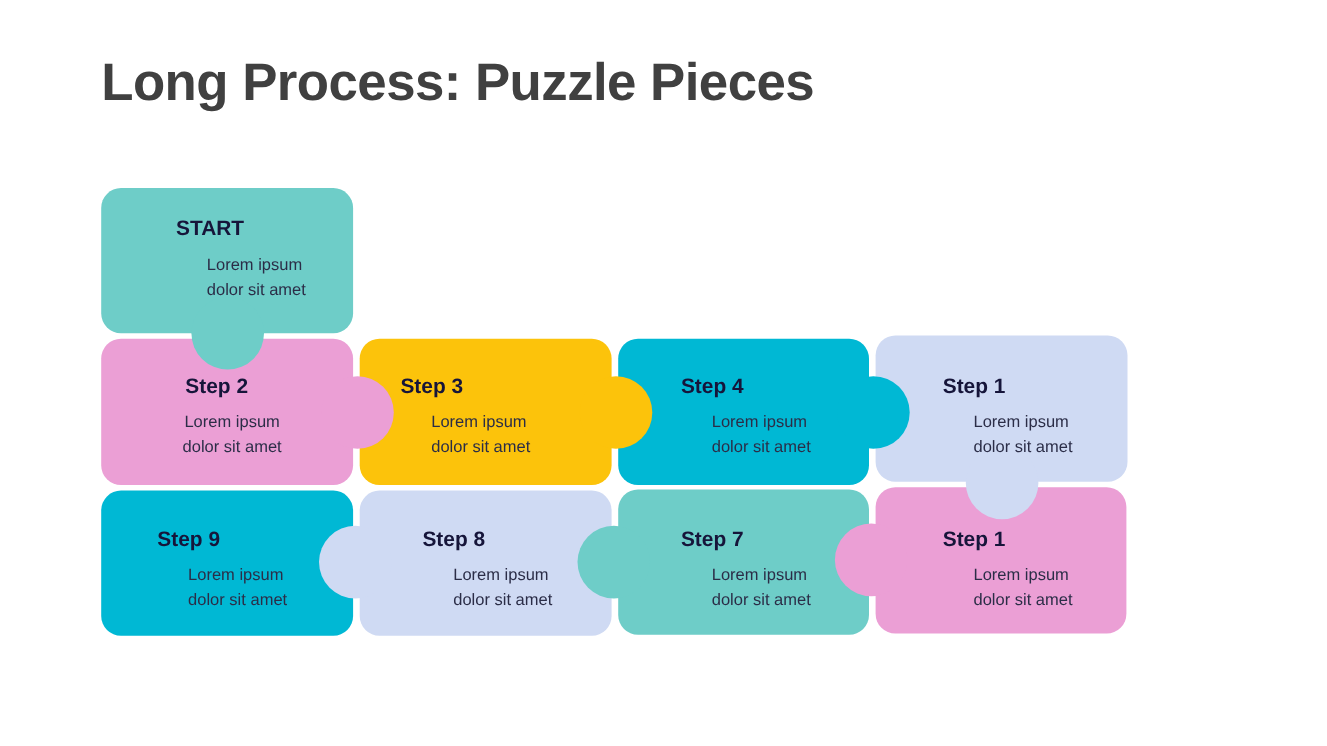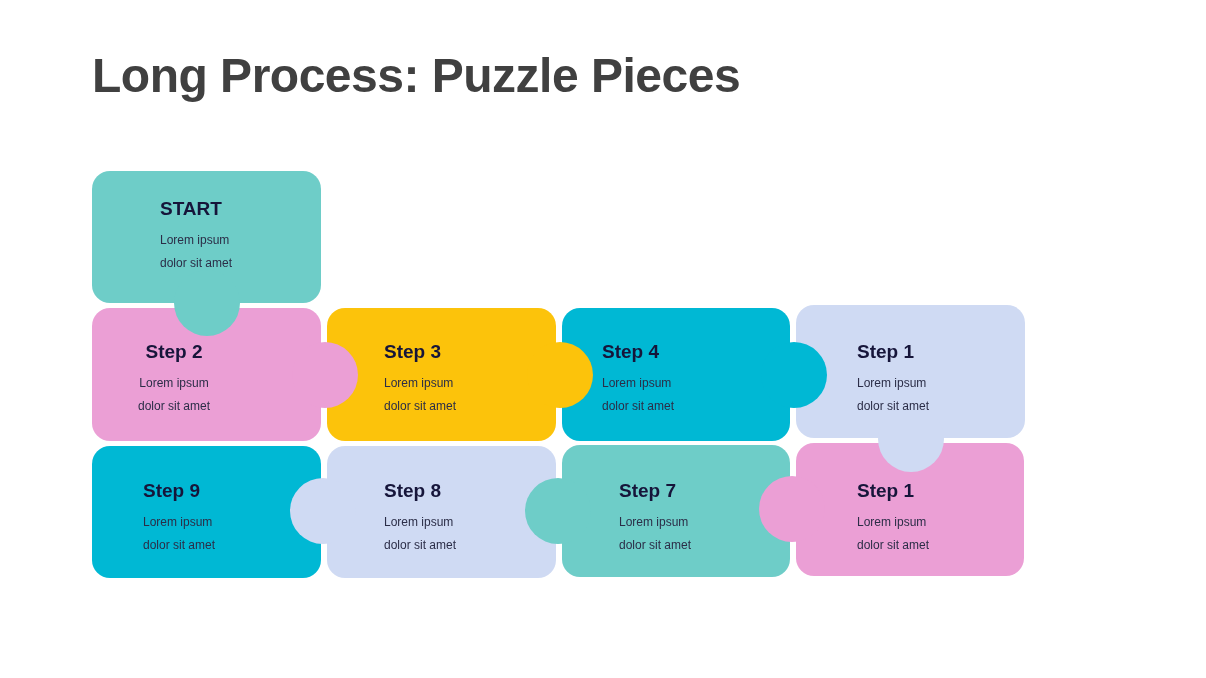--- a/index.html
+++ b/index.html
@@ -2,21 +2,21 @@
 <html><head>
 <meta charset="utf-8">
 <style>
   html,body{margin:0;padding:0;background:#ffffff;}
   body{width:1206px;height:678px;position:relative;overflow:hidden;font-family:"Liberation Sans","DejaVu Sans",sans-serif;}
   .title{position:absolute;left:92px;top:48px;font-size:48px;font-weight:bold;color:#404040;letter-spacing:-0.5px;margin:0;white-space:nowrap;}
   .piece{position:absolute;border-radius:18px;}
   .tab{position:absolute;width:66px;height:66px;border-radius:50%;}
   .label{position:absolute;color:#16153a;}
   .label .h{font-size:19px;font-weight:bold;margin:0 0 9px 0;white-space:nowrap;}
-  .label .b{font-size:12px;line-height:23px;color:#2b2d47;white-space:nowrap;}
+  .label .b{font-size:15px;line-height:23px;color:#2b2d47;white-space:nowrap;margin-left:28px;}
 </style>
 </head>
 <body>
 
 <h1 class="title">Long Process: Puzzle Pieces</h1>
 
 <div class="piece" style="left:92px;top:446px;width:229px;height:132px;background:#00b8d4;"></div>
 <div class="piece" style="left:327px;top:446px;width:229px;height:132px;background:#cfdaf3;"></div>
 <div class="tab" style="left:290px;top:478px;background:#cfdaf3;"></div>
 <div class="piece" style="left:562px;top:445px;width:228px;height:132px;background:#6ecdc8;"></div>
@@ -39,26 +39,26 @@
 <div class="label" style="left:160px;top:198px;">
   <div class="h">START</div>
   <div class="b">Lorem ipsum</div>
   <div class="b">dolor sit amet</div>
 </div>
 <div class="label" style="left:138px;top:341px;text-align:center;">
   <div class="h">Step 2</div>
   <div class="b">Lorem ipsum</div>
   <div class="b">dolor sit amet</div>
 </div>
-<div class="label" style="left:384px;top:341px;">
+<div class="label" style="left:364px;top:341px;">
   <div class="h">Step 3</div>
   <div class="b">Lorem ipsum</div>
   <div class="b">dolor sit amet</div>
 </div>
-<div class="label" style="left:602px;top:341px;">
+<div class="label" style="left:619px;top:341px;">
   <div class="h">Step 4</div>
   <div class="b">Lorem ipsum</div>
   <div class="b">dolor sit amet</div>
 </div>
 <div class="label" style="left:857px;top:341px;">
   <div class="h">Step 1</div>
   <div class="b">Lorem ipsum</div>
   <div class="b">dolor sit amet</div>
 </div>
 <div class="label" style="left:857px;top:480px;">

